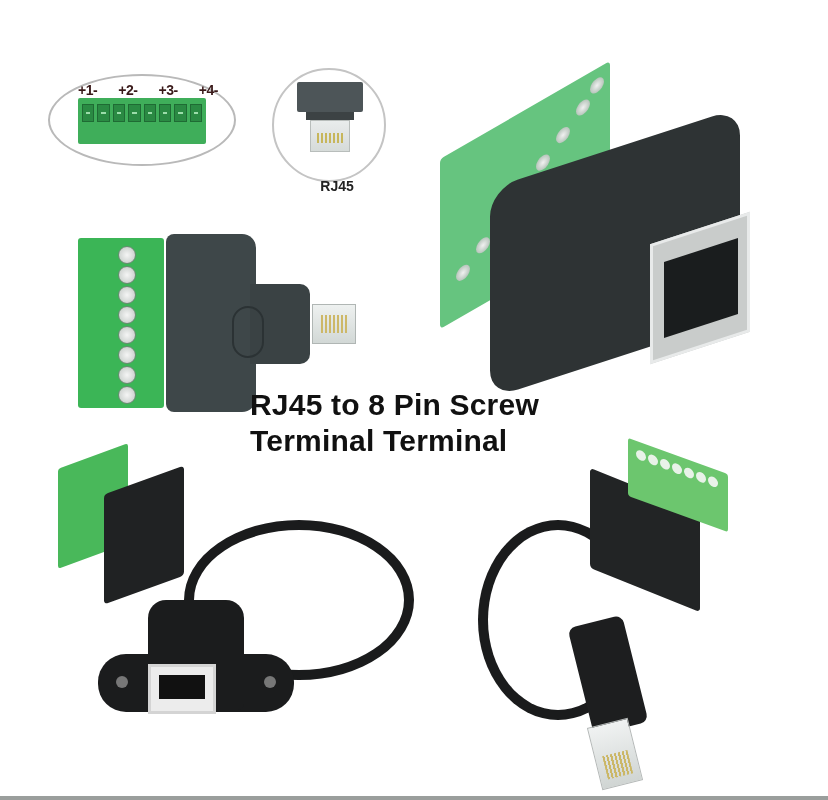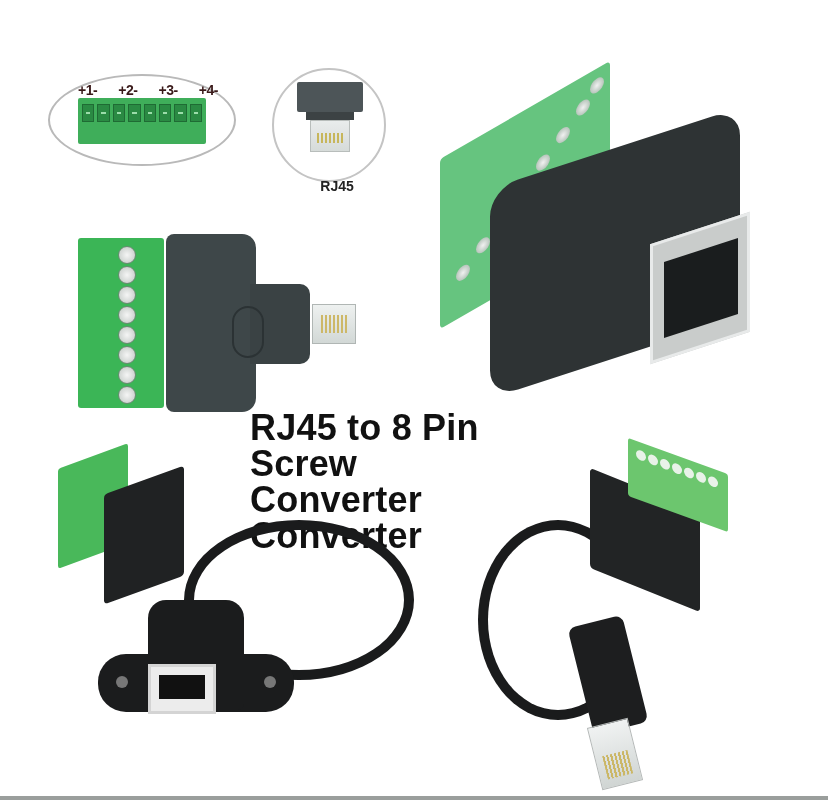--- a/index.html
+++ b/index.html
@@ -33,21 +33,21 @@
   .adapter-grip { left: 232px; top: 306px; width: 32px; height: 52px; border: 2px solid #2b3234; border-radius: 16px; box-sizing: border-box; }
 
   
   .r-green { left: 440px; top: 110px; width: 170px; height: 170px; background: #66c47f; transform: skewY(-30deg); border-radius: 4px; }
   .r-green .screw { position: absolute; width: 14px; height: 14px; border-radius: 50%; background: radial-gradient(#f1f1f1, #9fb3a5); }
   .r-body { left: 490px; top: 148px; width: 250px; height: 210px; background: #2e3334; border-radius: 28px; transform: skewY(-18deg); }
   .r-jack { left: 650px; top: 228px; width: 100px; height: 120px; background: #c9cccb; border: 3px solid #e8eaea; box-sizing: border-box; transform: skewY(-18deg); }
   .r-jack-hole { left: 664px; top: 250px; width: 74px; height: 76px; background: #1a1d1e; transform: skewY(-18deg); }
 
   
-  .title { left: 250px; top: 410px; width: 340px; font-size: 36px; font-weight: bold; color: #111; line-height: 36px; letter-spacing: 0.2px; }
+  .title { left: 250px; top: 387px; width: 340px; font-size: 30px; font-weight: bold; color: #111; line-height: 36px; letter-spacing: 0.2px; }
 
   
   .bl-green { left: 58px; top: 456px; width: 70px; height: 100px; background: #49b85a; transform: skewY(-20deg); border-radius: 3px; }
   .bl-body { left: 104px; top: 480px; width: 80px; height: 110px; background: #202223; transform: skewY(-20deg); border-radius: 4px; }
   .bl-cable { left: 184px; top: 520px; width: 230px; height: 160px; border: 10px solid #1a1b1c; border-radius: 50%; box-sizing: border-box; border-bottom-color: #1a1b1c; }
   .bl-jack-body { left: 148px; top: 600px; width: 96px; height: 110px; background: #1b1c1d; border-radius: 18px 18px 6px 6px; }
   .bl-flange { left: 98px; top: 654px; width: 196px; height: 58px; background: #1b1c1d; border-radius: 28px; }
   .bl-flange .hole { position: absolute; top: 22px; width: 12px; height: 12px; border-radius: 50%; background: #777; }
   .bl-port { left: 148px; top: 664px; width: 68px; height: 50px; background: #ececec; border: 3px solid #d4d4d4; box-sizing: border-box; }
   .bl-port::after { content: ""; position: absolute; left: 8px; right: 8px; top: 8px; bottom: 12px; background: #111; }
@@ -112,21 +112,21 @@
   <div class="screw" style="left:116px;top:40px"></div>
   <div class="screw" style="left:136px;top:24px"></div>
   <div class="screw" style="left:150px;top:10px"></div>
 </div>
 <div class="abs r-body"></div>
 <div class="abs r-jack"></div>
 <div class="abs r-jack-hole"></div>
 
 <div class="abs title">
   <div>RJ45 to 8 Pin Screw</div>
-  <div>Converter Converter</div>
+  <div>Terminal Terminal</div>
 </div>
 
 <div class="abs bl-cable"></div>
 <div class="abs bl-green"></div>
 <div class="abs bl-body"></div>
 <div class="abs bl-flange">
   <div class="hole" style="left:18px"></div>
   <div class="hole" style="right:18px"></div>
 </div>
 <div class="abs bl-jack-body"></div>

